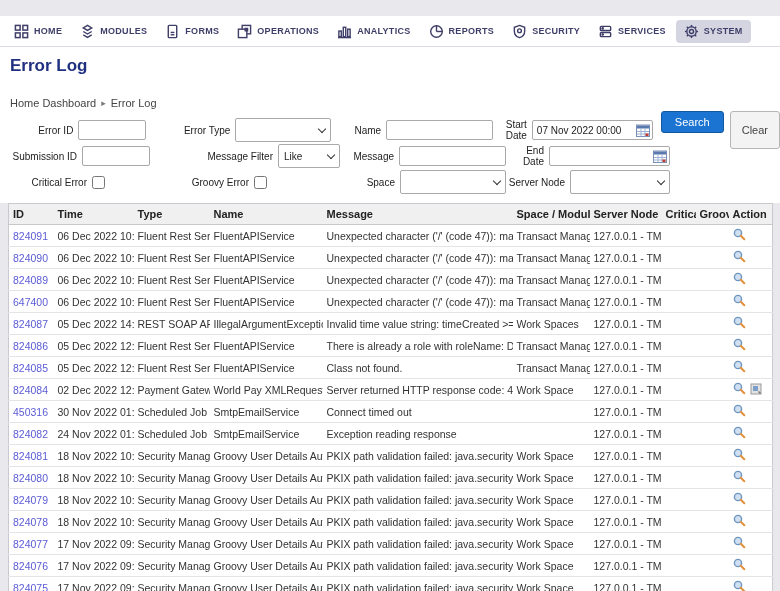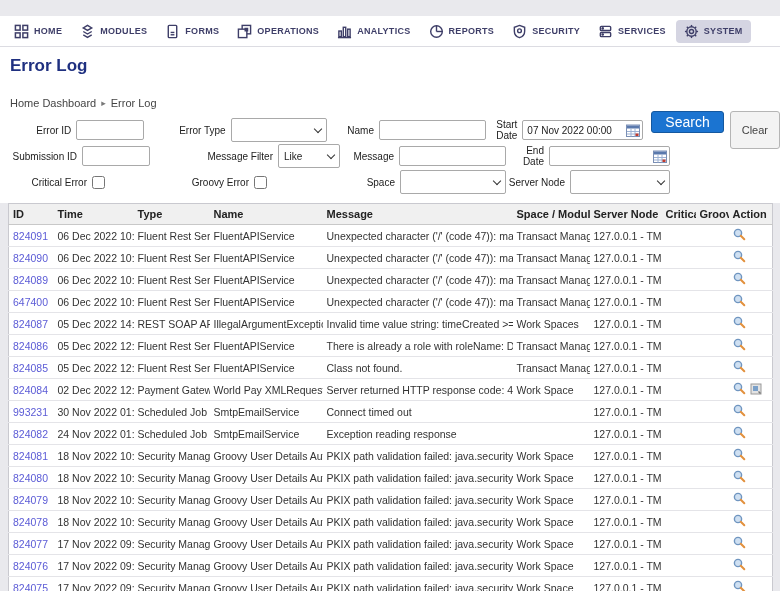--- a/index.html
+++ b/index.html
@@ -31,21 +31,21 @@
   .datewrap .tinput{padding-right:18px;}
   .cal{position:absolute;right:3px;top:3px;cursor:pointer;}
   .sel{display:flex;justify-content:space-between;align-items:center;border:1px solid #a9a9a9;
     border-radius:2px;height:18px;background:#fff;padding:2px 5px;font-size:10px;color:#222;cursor:pointer;}
   .sel .chev{width:5px;height:5px;border-left:1.5px solid #333;border-bottom:1.5px solid #333;
     transform:rotate(-45deg);margin-top:-2px;}
   .s96{width:84px;}.s62{width:50px;}.s106{width:94px;}.s100{width:88px;}
   .cbox{width:13px;height:13px;margin:0;}
   .btns{display:flex;gap:6px;margin-left:8px;}
   .btn-search{height:22px;padding:0 13px;background:#1b74d1;border:1px solid #14589f;
-    border-radius:3px;color:#fff;font-size:14px;font-family:"Liberation Sans",sans-serif;cursor:pointer;}
+    border-radius:3px;color:#fff;font-size:11px;font-family:"Liberation Sans",sans-serif;cursor:pointer;}
   .btn-clear{height:38px;padding:0 11px;background:#f3f3f3;border:1px solid #b5b5b5;
     border-radius:3px;color:#444;font-size:11px;font-family:"Liberation Sans",sans-serif;cursor:pointer;}
   
   .tablezone{margin:0 8px;}
   table{width:764px;border-collapse:collapse;table-layout:fixed;background:#fff;
     border:1px solid #c9c9cf;}
   th{background:#f0f0f0;font-size:11px;font-weight:bold;color:#222;text-align:left;
     padding:4px 4px;border-bottom:1px solid #c8c8c8;white-space:nowrap;overflow:hidden;}
   td{font-size:10.5px;color:#333;padding:3px 4px;border-bottom:1px solid #e4e4e8;
     white-space:nowrap;overflow:hidden;}
@@ -454,21 +454,21 @@
                 </svg></span>
         <span><svg width="12" height="12" viewBox="0 0 12 12">
                   <rect x="1" y="1" width="10" height="10" fill="#e3e3e3" stroke="#9a9a9a"></rect>
                   <rect x="3" y="3" width="5" height="5" fill="#7aa0c9"></rect>
                   <line x1="8.5" y1="8.5" x2="10.5" y2="10.5" stroke="#777" stroke-width="1.4"></line>
                 </svg></span>
       </span>
           </td>
     </tr>
         <tr>
-      <td><a>993231</a></td>
+      <td><a>450316</a></td>
       <td>30 Nov 2022 01:40:45</td>
       <td>Scheduled Job</td>
       <td>SmtpEmailService</td>
       <td>Connect timed out</td>
       <td></td>
       <td>127.0.0.1 - TM Se...</td>
       <td></td>
       <td></td>
       <td>
             <span class="act">

